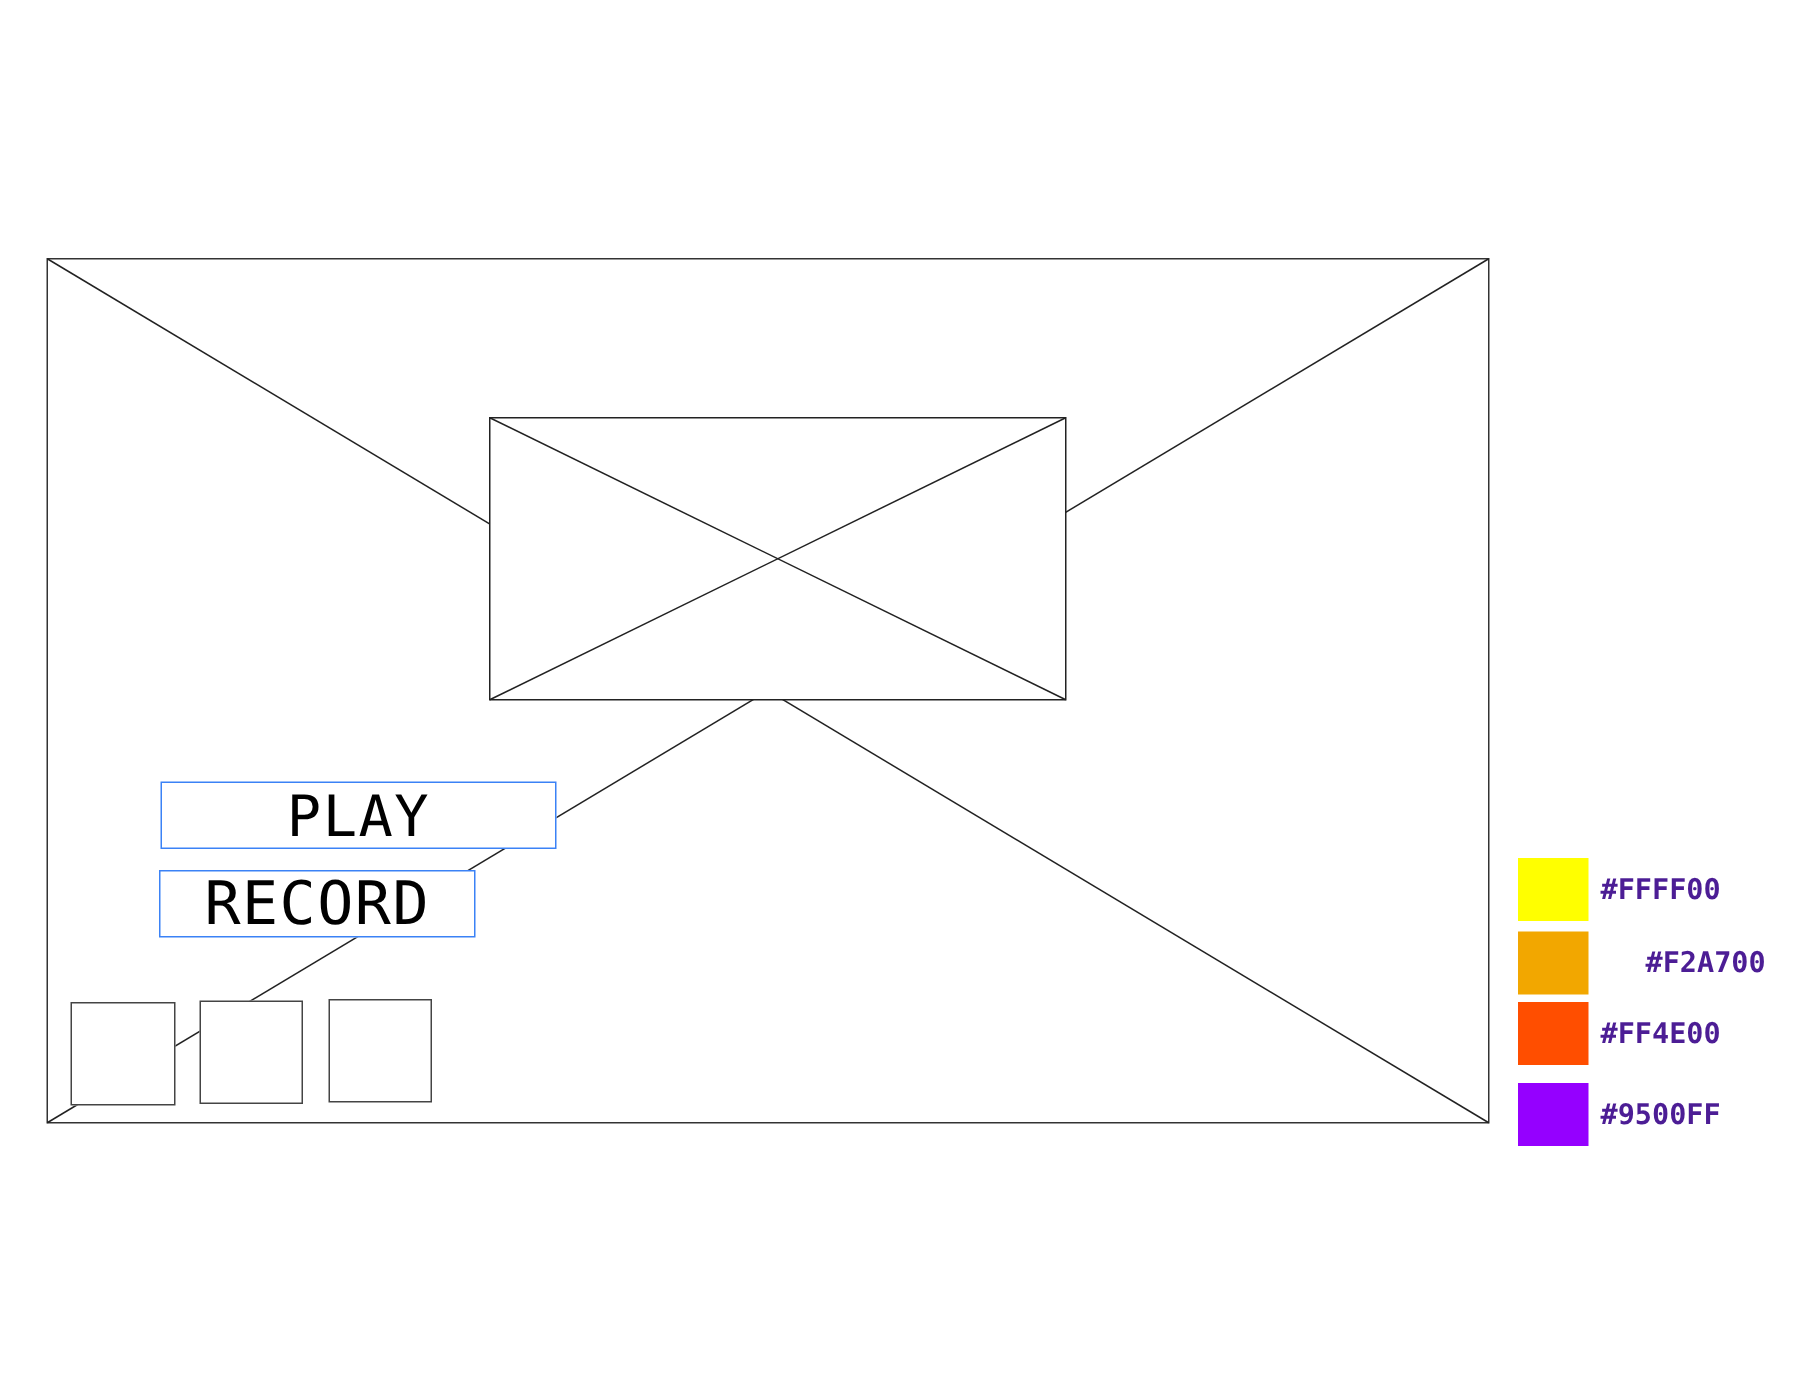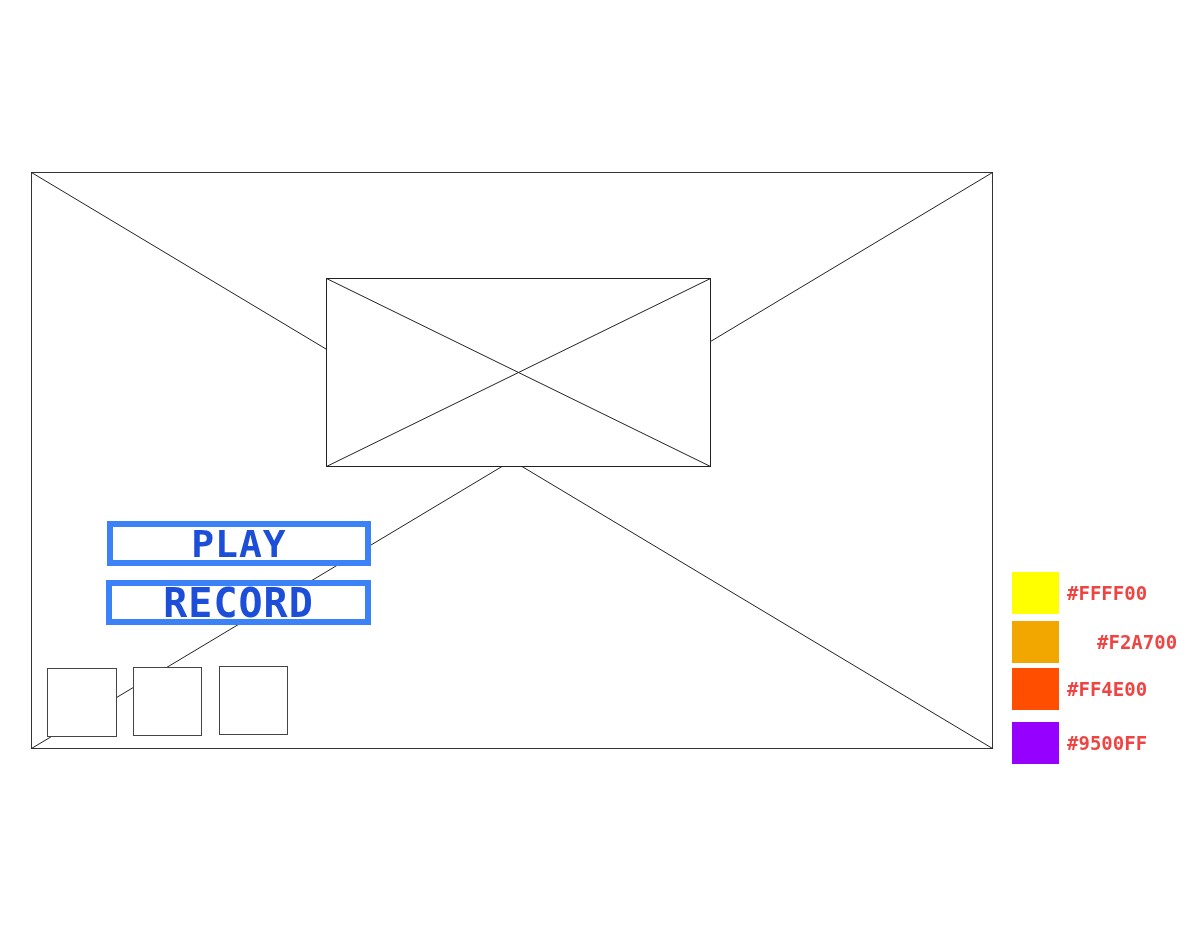--- a/index.html
+++ b/index.html
@@ -1,44 +1,44 @@
 <!DOCTYPE html>
 <html><head>
 <meta charset="utf-8">
 <style>
   html,body{margin:0;padding:0;background:#fff;}
   body{width:1200px;height:927px;position:relative;overflow:hidden;font-family:"DejaVu Sans Mono",monospace;}
   svg.lines{position:absolute;left:0;top:0;}
   .box{position:absolute;background:#fff;box-sizing:border-box;}
-  .btn{position:absolute;background:#fff;border:6px solid #3b82f6;box-sizing:border-box;display:flex;align-items:center;justify-content:center;color:#1d4ed8;font-family:"DejaVu Sans Mono",monospace;font-weight:bold;cursor:pointer;letter-spacing:1px;}
+  .btn{position:absolute;background:#fff;border:1px solid #3b82f6;box-sizing:border-box;display:flex;align-items:center;justify-content:center;color:#000000;font-family:"DejaVu Sans Mono",monospace;font-weight:normal;cursor:pointer;letter-spacing:1px;}
   .thumb{position:absolute;background:#fff;border:1px solid #444;box-sizing:border-box;cursor:pointer;}
   .sw-row{position:absolute;left:1012px;display:flex;align-items:center;}
   .sw{width:47px;height:42px;}
-  .sw-label{margin-left:8px;font-weight:bold;font-size:19px;color:#ef4444;font-family:"DejaVu Sans Mono",monospace;}
+  .sw-label{margin-left:8px;font-weight:bold;font-size:19px;color:#4c1d95;font-family:"DejaVu Sans Mono",monospace;}
 </style>
 </head>
 <body>
 
 <svg class="lines" width="1200" height="927">
 
   <rect x="31.5" y="172.5" width="961" height="576" fill="#fff" stroke="#333" stroke-width="1"></rect>
 
   <line x1="31.5" y1="172.5" x2="992.5" y2="748.5" stroke="#222" stroke-width="1"></line>
   <line x1="992.5" y1="172.5" x2="31.5" y2="748.5" stroke="#222" stroke-width="1"></line>
 
   <rect x="326.5" y="278.5" width="384" height="188" fill="#fff" stroke="#222" stroke-width="1"></rect>
   <line x1="326.5" y1="278.5" x2="710.5" y2="466.5" stroke="#222" stroke-width="1"></line>
   <line x1="710.5" y1="278.5" x2="326.5" y2="466.5" stroke="#222" stroke-width="1"></line>
 </svg>
 
 <div class="box" style="left:326px;top:278px;width:385px;height:189px;background:transparent;"></div>
 
 <div class="btn" style="left:107px;top:521px;width:264px;height:45px;font-size:38px;">PLAY</div>
 
-<div class="btn" style="left:106px;top:580px;width:265px;height:45px;font-size:40px;">RECORD</div>
+<div class="btn" style="left:106px;top:580px;width:211px;height:45px;font-size:40px;">RECORD</div>
 
 <div class="thumb" style="left:47px;top:668px;width:70px;height:69px;"></div>
 <div class="thumb" style="left:133px;top:667px;width:69px;height:69px;"></div>
 <div class="thumb" style="left:219px;top:666px;width:69px;height:69px;"></div>
 
 <div class="sw-row" style="top:572px;">
   <div class="sw" style="background:#FFFF00;"></div>
   <span class="sw-label">#FFFF00</span>
 </div>
 <div class="sw-row" style="top:621px;gap:30px;">

